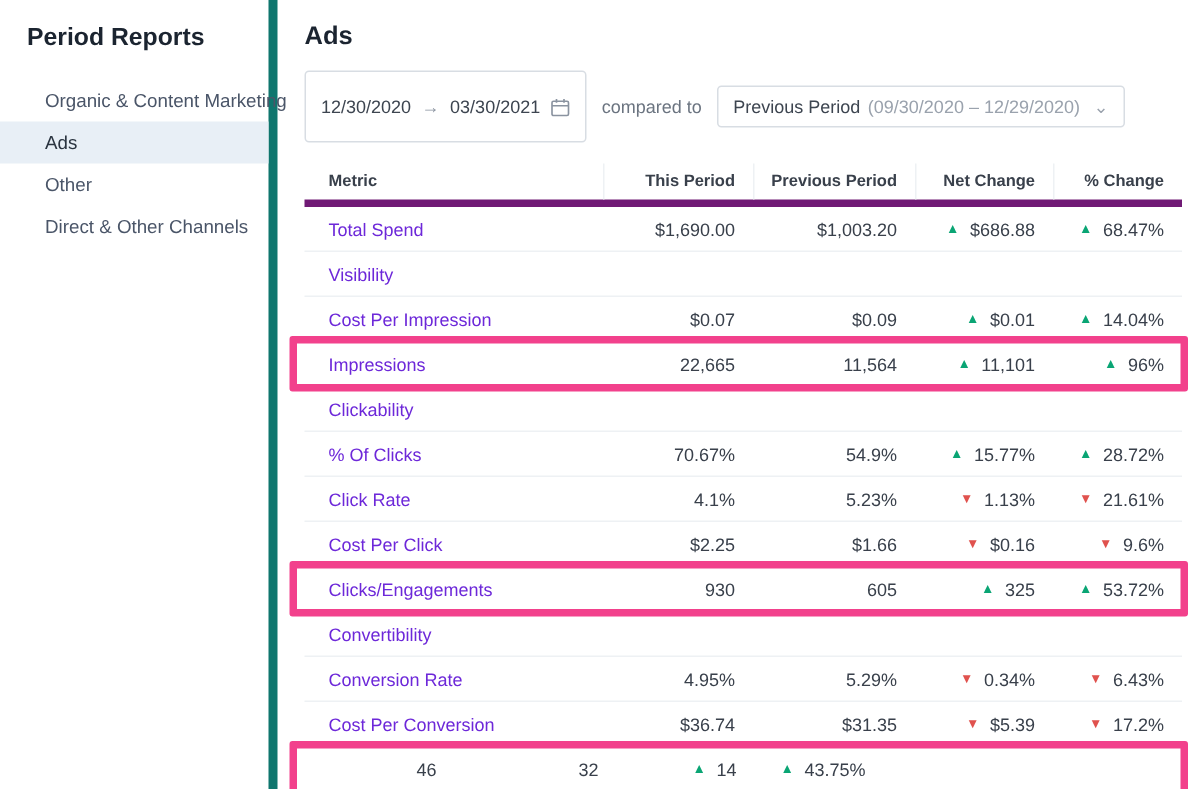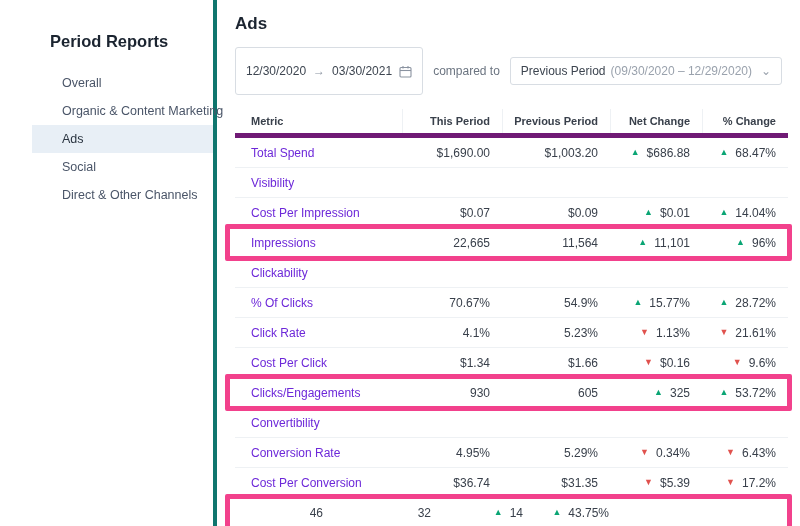--- a/index.html
+++ b/index.html
@@ -4,21 +4,21 @@
 <style>
   * { margin:0; padding:0; box-sizing:border-box; }
   html,body { width:800px; height:526px; overflow:hidden; }
   body {
     font-family:"Liberation Sans", sans-serif;
     background:#ffffff; color:#39404b;
   }
   .app { display:flex; width:800px; height:526px; }
 
   
-  .sidebar { width:185px; flex:0 0 185px; border-right:4px solid #0f766e; padding-top:32px;margin-left:32px; }
+  .sidebar { width:185px; flex:0 0 185px; border-right:6px solid #0f766e; padding-top:16px; }
   .sidebar-title { font-size:16.5px; font-weight:bold; color:#1b2430; padding:0 18px 18px 18px; }
   .nav-item { font-size:12.5px; color:#4a5568; padding:7px 14px 7px 30px; cursor:pointer; white-space:nowrap; }
   .nav-item.active { background:#e8eff6; color:#2a3440; }
 
   
   .main { flex:1; padding:14px 12px 0 18px; overflow:hidden; }
   .page-title { font-size:17px; font-weight:bold; color:#1b2430; margin-bottom:13px; }
 
   
   .controls { display:flex; align-items:center; gap:10px; margin-bottom:14px; font-size:12px; }
@@ -63,24 +63,23 @@
     border:5px solid #f2418c; border-radius:2px; pointer-events:none; z-index:3;
   }
 </style>
 </head>
 <body>
 
 <div class="app">
 
   <nav class="sidebar">
     <div class="sidebar-title">Period Reports</div>
-    <div class="nav-item">Overall</div>
     <div class="nav-item">Organic &amp; Content Marketing</div>
     <div class="nav-item active">Ads</div>
-    <div class="nav-item">Social</div>
+    <div class="nav-item">Other</div>
     <div class="nav-item">Direct &amp; Other Channels</div>
   </nav>
 
   <main class="main">
     <h1 class="page-title">Ads</h1>
 
     <div class="controls">
       <div class="date-range">
         <span>12/30/2020</span>
         <span class="date-arrow">→</span>
@@ -177,21 +176,21 @@
               <span class="caret down">▼</span>
               <span class="val">1.13%</span>
             </div>
             <div class="cell num c-pct change-cell">
               <span class="caret down">▼</span>
               <span class="val">21.61%</span>
             </div>
           </div>
           <div class="row metric-row">
             <div class="cell metric-cell metric-label">Cost Per Click</div>
-            <div class="cell num c-this">$1.34</div>
+            <div class="cell num c-this">$2.25</div>
             <div class="cell num c-prev">$1.66</div>
             <div class="cell num c-net change-cell">
               <span class="caret down">▼</span>
               <span class="val">$0.16</span>
             </div>
             <div class="cell num c-pct change-cell">
               <span class="caret down">▼</span>
               <span class="val">9.6%</span>
             </div>
           </div>

